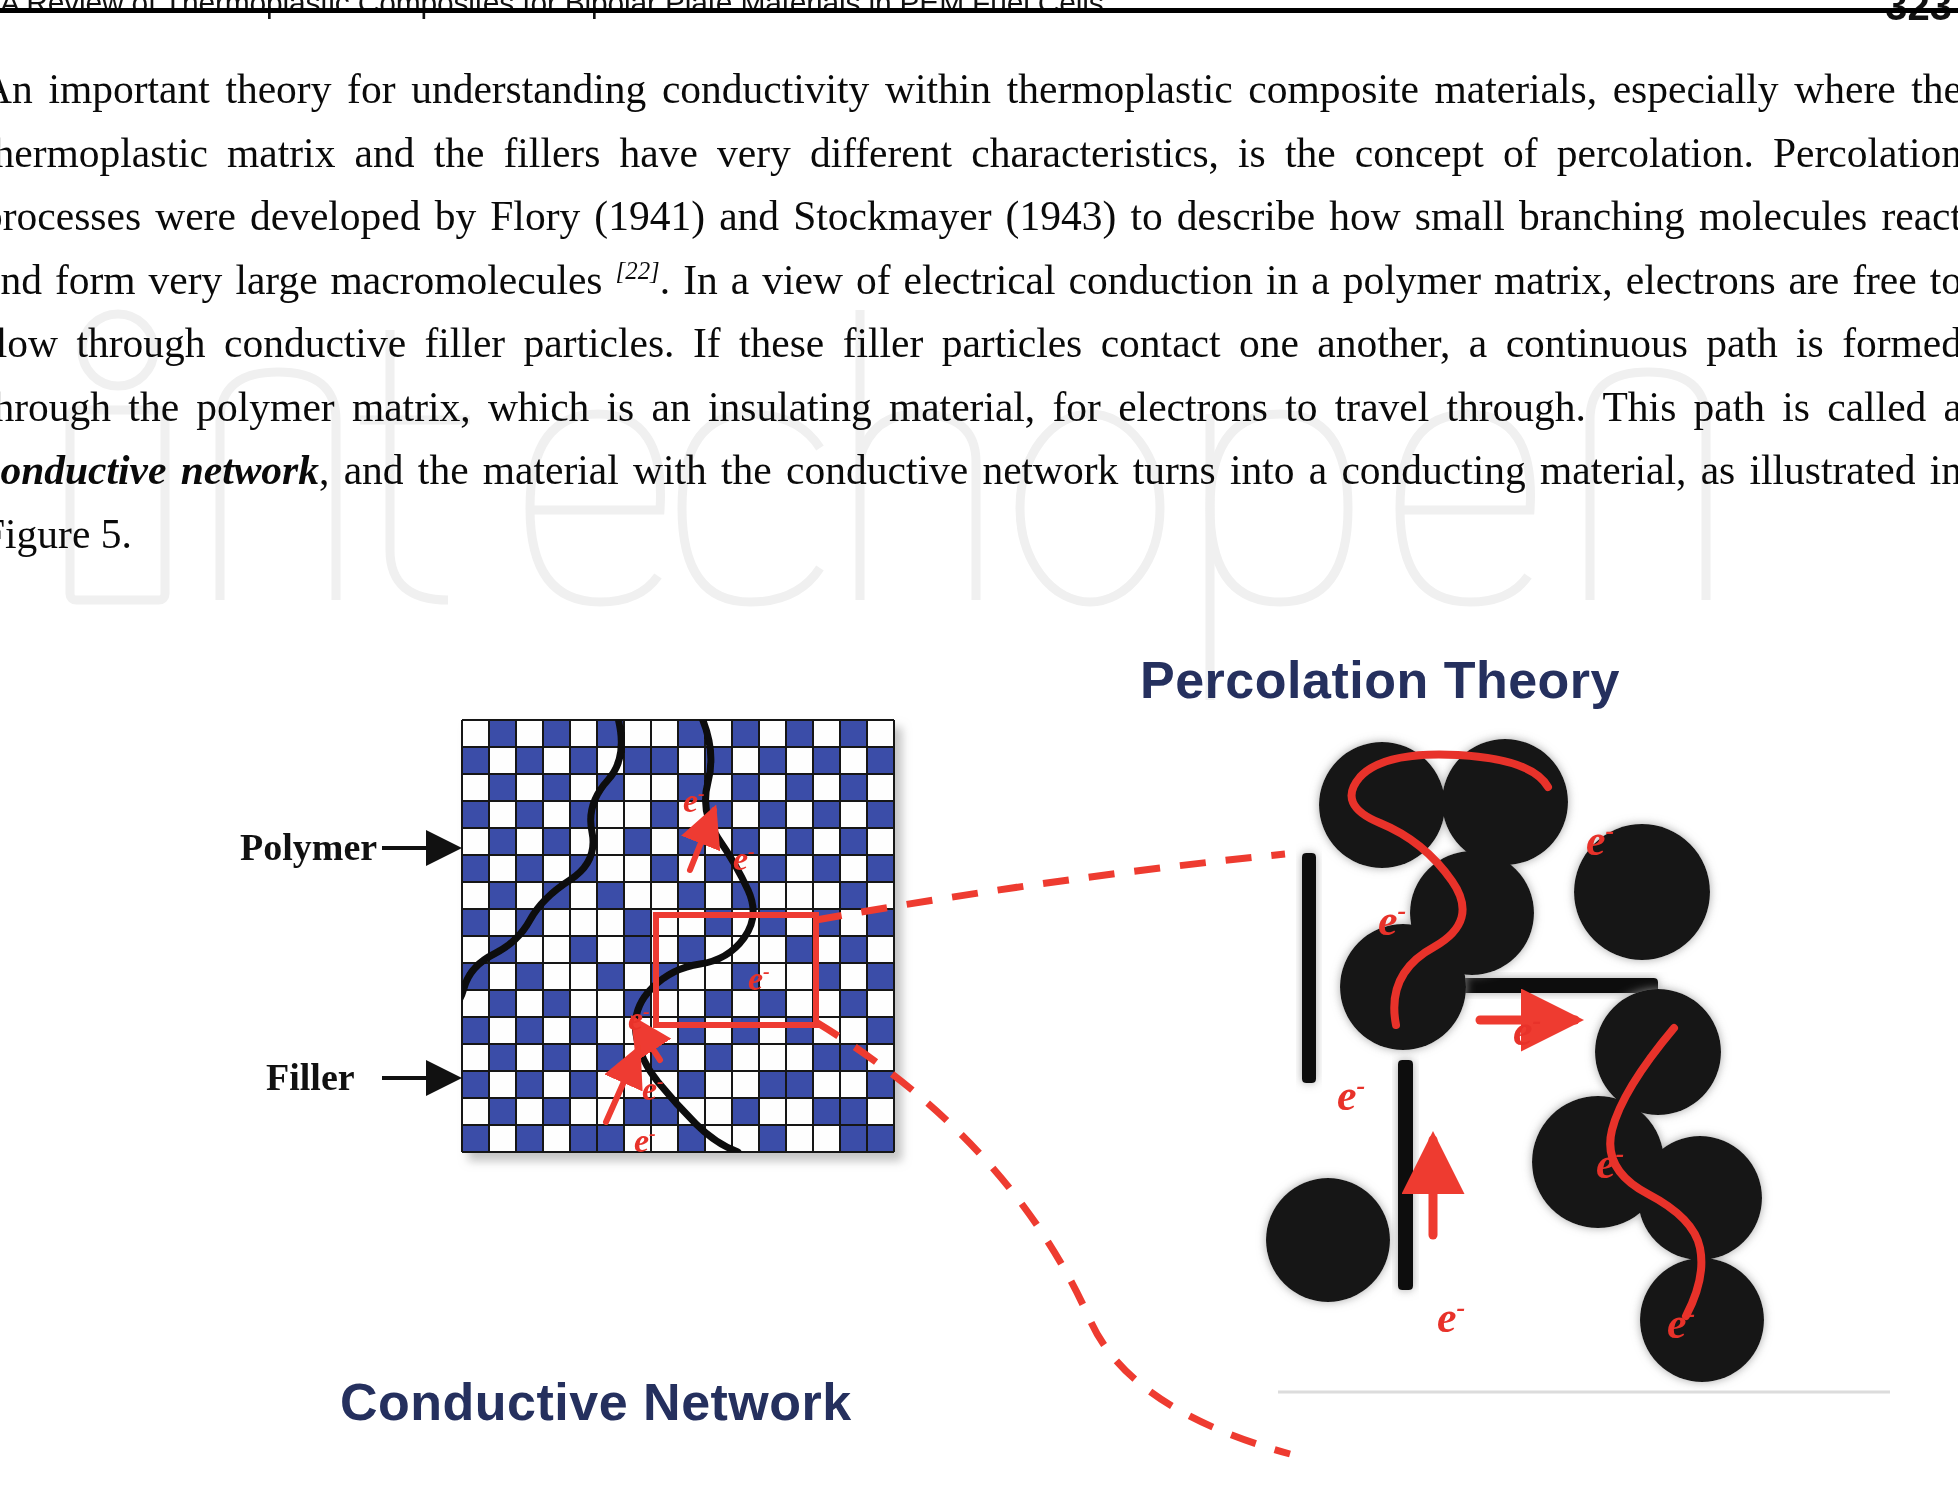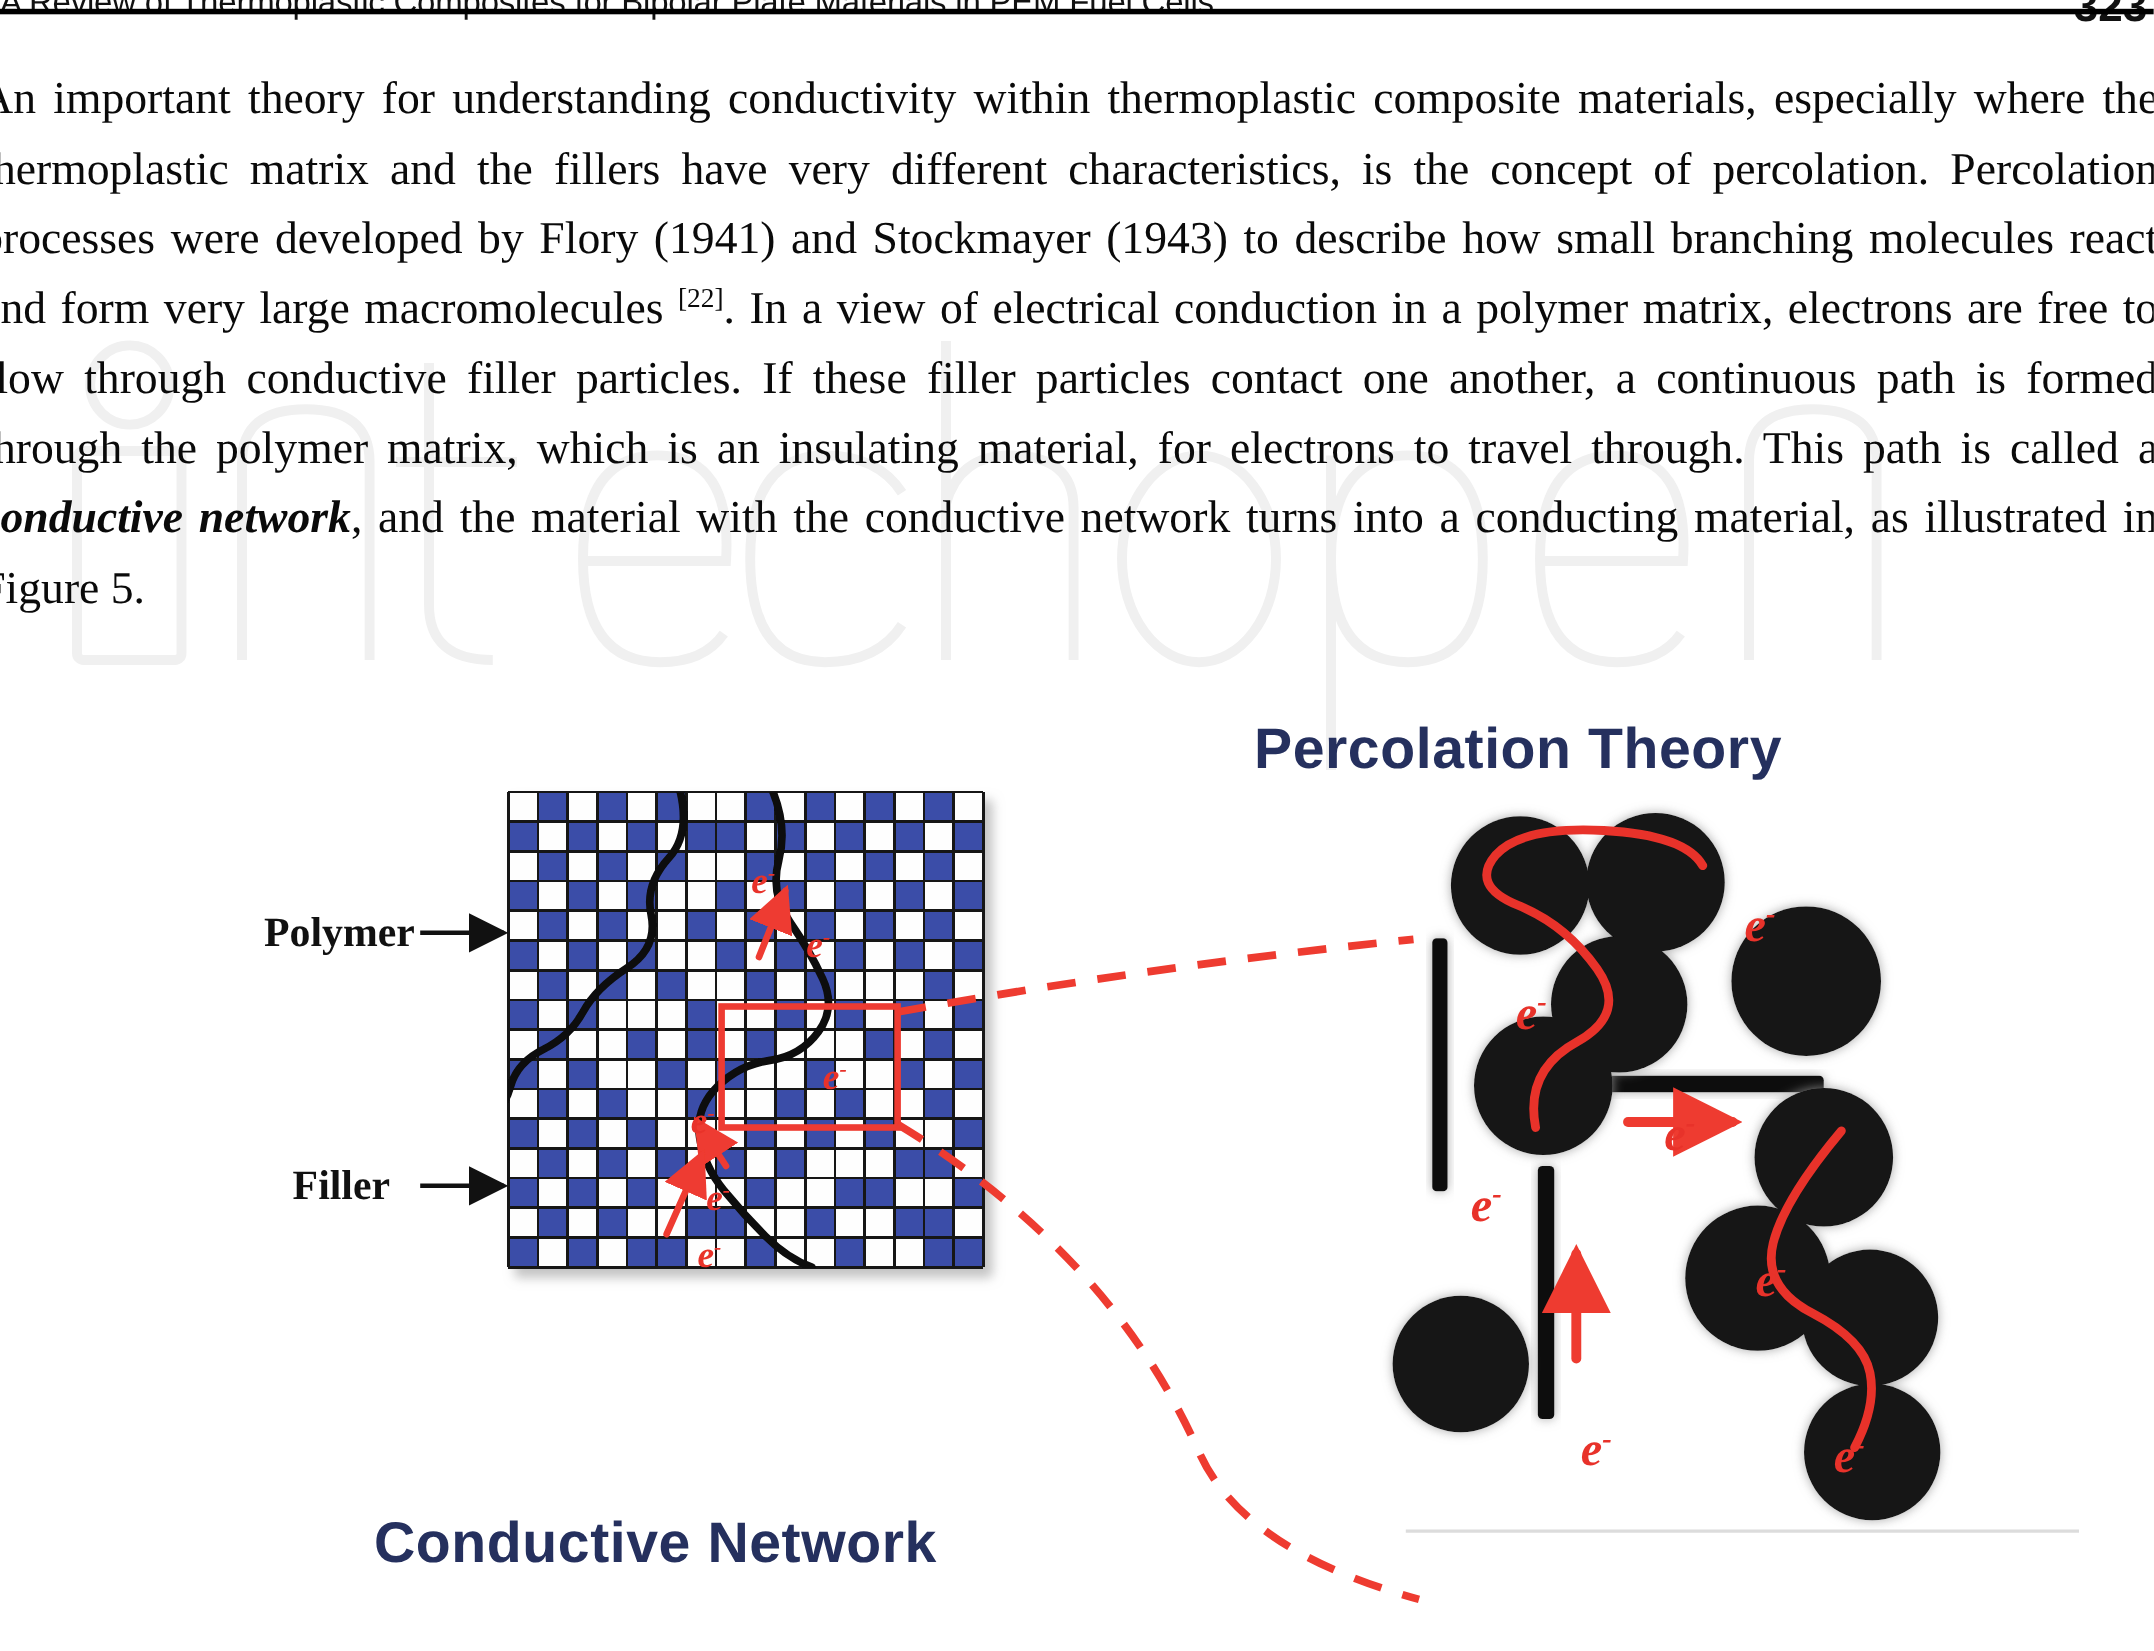--- a/index.html
+++ b/index.html
@@ -58,20 +58,21 @@
     text-align: justify;
     text-justify: inter-word;
     -webkit-hyphens: none; hyphens: none;
   }
   #body-text p { margin: 0; }
   .emph-bi { font-weight: bold; font-style: italic; }
   .supref {
     font-size: 0.6em;
     vertical-align: super;
     line-height: 0;
+    font-style: italic;
   }
 
   
   #watermark {
     position: absolute;
     left: 30px; top: 270px;
     width: 1700px; height: 480px;
     pointer-events: none;
     opacity: 1;
   }

